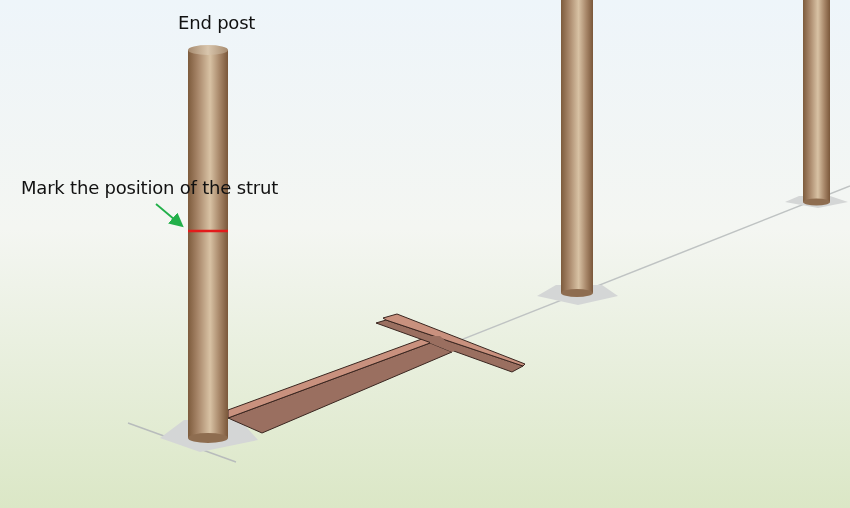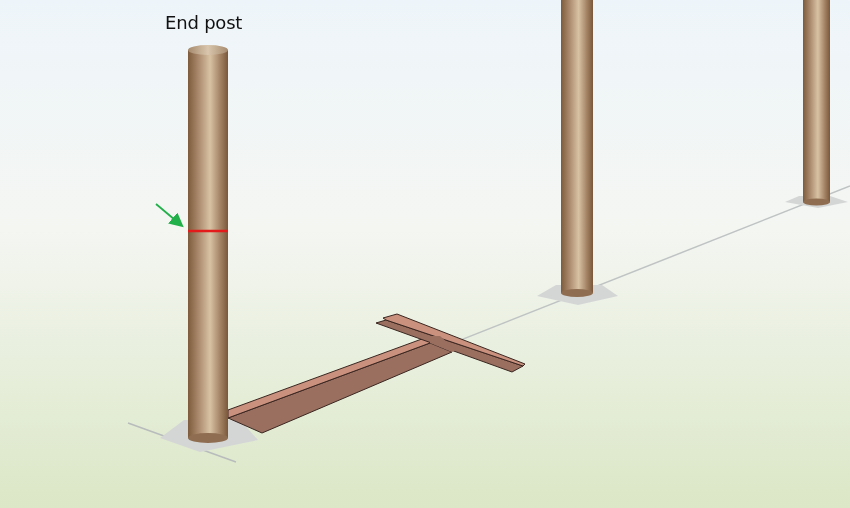--- a/index.html
+++ b/index.html
@@ -7,21 +7,21 @@
     .scene { position: relative; width: 850px; height: 508px; }
     svg { position: absolute; left: 0; top: 0; }
     .label {
       position: absolute;
       color: #111;
       font-family: "DejaVu Sans", sans-serif;
       font-size: 18px;
       letter-spacing: -0.2px;
       white-space: nowrap;
     }
-    .label-end { left: 165px; top: 12px; }
+    .label-end { left: 178px; top: 12px; }
     .label-mark { left: 21px; top: 177px; }
   </style>
 </head>
 <body>
 
 <div class="scene">
   <svg width="850" height="508" viewBox="0 0 850 508">
     <defs>
       <linearGradient id="bg" x1="0" y1="0" x2="0" y2="1">
         <stop offset="0" stop-color="#eef5fa"></stop>
@@ -83,13 +83,14 @@
 
     <g>
       <rect x="803" y="0" width="27" height="202" fill="url(#post)"></rect>
       <ellipse cx="816.5" cy="202" rx="13.5" ry="3.5" fill="#8e6d50"></ellipse>
     </g>
 
     <line x1="156" y1="204" x2="181" y2="225" stroke="#22b04a" stroke-width="1.8" marker-end="url(#arrowhead)"></line>
   </svg>
 
   <div class="label label-end">End post</div>
+  <div class="label label-mark">Mark the position of the strut</div>
 </div>
 
 </body></html>

